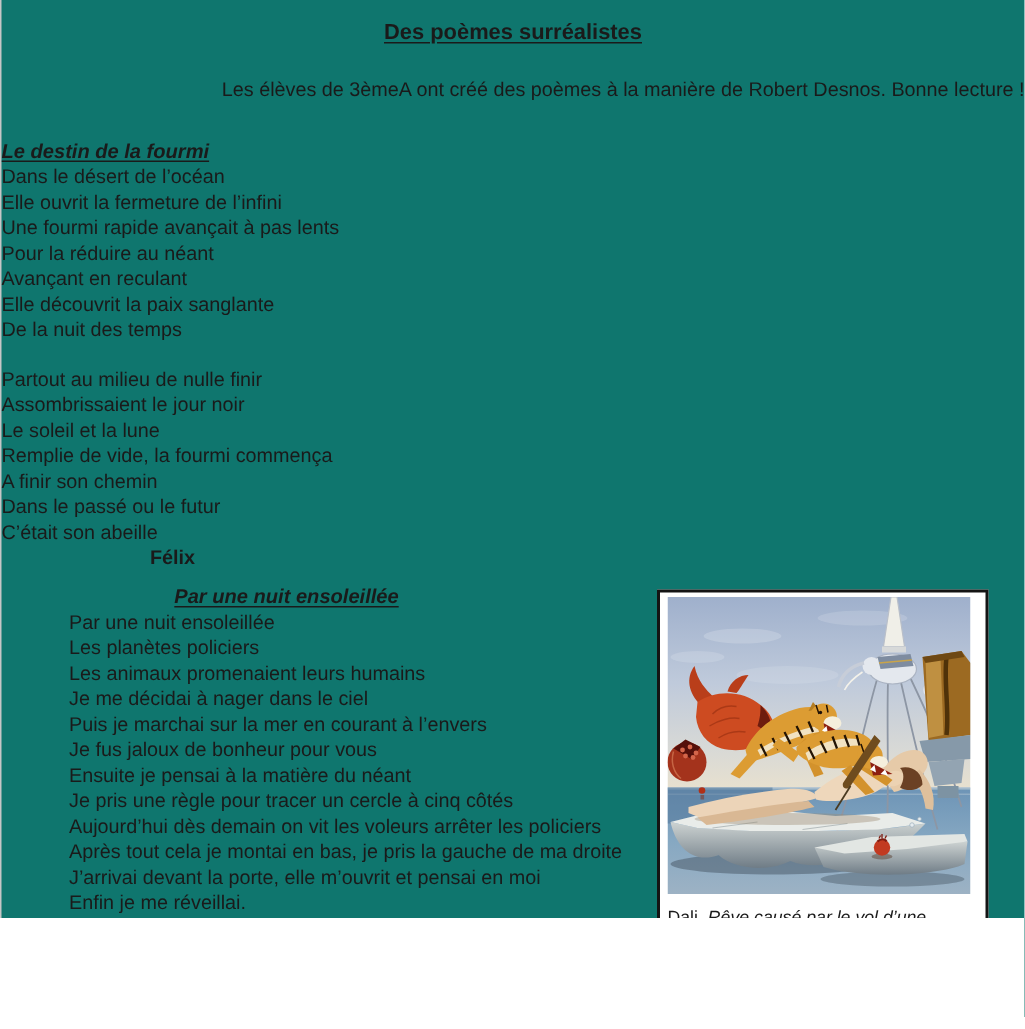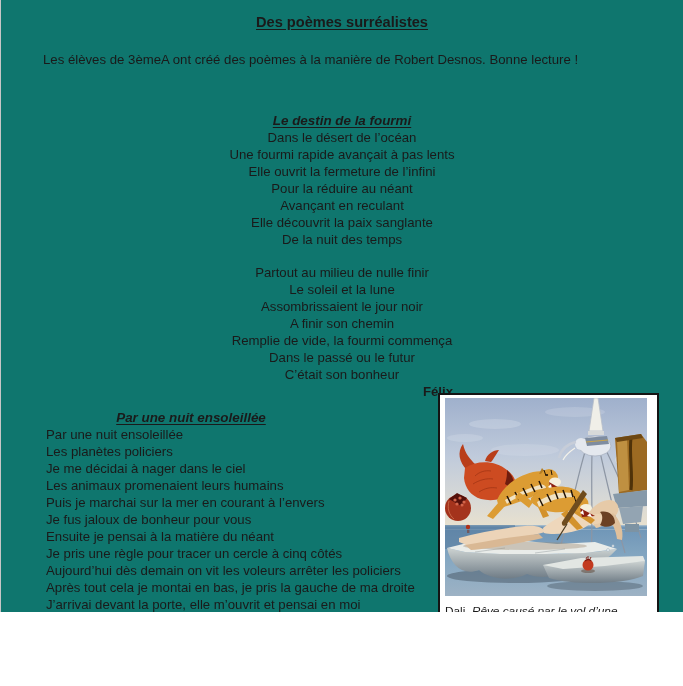--- a/index.html
+++ b/index.html
@@ -20,34 +20,35 @@
     margin-top: 14px;
     text-align: center;
     font-size: 14.6px;
     font-weight: bold;
     text-decoration: underline;
     text-underline-offset: 2px;
   }
   .intro {
     margin: 20px 0 0 42px;
     white-space: nowrap;
-  }
-  .poem-centered { margin-top: 44px; text-align: center; }
+    text-align: right;
+  }
+  .poem-centered { margin-top: 24px; }
   .poem-title {
     font-size: 13.4px;
     font-weight: bold;
     font-style: italic;
     text-decoration: underline;
     text-underline-offset: 2px;
     line-height: 17px;
   }
   .line { white-space: nowrap; }
   .stanza-gap { height: 16px; }
   .sig { font-weight: bold; }
-  .sig-felix span { position: relative; left: 82px; padding-left: 28px; }
+  .sig-felix span { position: relative; left: 71px; padding-left: 28px; }
   .poem-left { margin: 9px 0 0 45px; text-align: left; }
   .poem-left .poem-title { display: block; width: 290px; text-align: center; }
   .sig-saphir { margin-top: 13px; padding-left: 238px; }
   .dali-figure {
     position: absolute;
     left: 437px;
     top: 393px;
     width: 221px;
     height: 263px;
     border: 2px solid #141414;
@@ -70,47 +71,47 @@
 <div class="page">
 
   <h1 class="doc-title">Des poèmes surréalistes</h1>
 
   <p class="intro">Les élèves de 3èmeA ont créé des poèmes à la manière de Robert Desnos. Bonne lecture !</p>
 
   <section class="poem-centered">
     <div class="poem-title">Le destin de la fourmi</div>
     <div>
       <div class="line">Dans le désert de l’océan</div>
+      <div class="line">Elle ouvrit la fermeture de l’infini</div>
       <div class="line">Une fourmi rapide avançait à pas lents</div>
-      <div class="line">Elle ouvrit la fermeture de l’infini</div>
       <div class="line">Pour la réduire au néant</div>
       <div class="line">Avançant en reculant</div>
       <div class="line">Elle découvrit la paix sanglante</div>
       <div class="line">De la nuit des temps</div>
     </div>
     <div class="stanza-gap"></div>
     <div>
       <div class="line">Partout au milieu de nulle finir</div>
+      <div class="line">Assombrissaient le jour noir</div>
       <div class="line">Le soleil et la lune</div>
-      <div class="line">Assombrissaient le jour noir</div>
+      <div class="line">Remplie de vide, la fourmi commença</div>
       <div class="line">A finir son chemin</div>
-      <div class="line">Remplie de vide, la fourmi commença</div>
       <div class="line">Dans le passé ou le futur</div>
-      <div class="line">C’était son bonheur</div>
+      <div class="line">C’était son abeille</div>
     </div>
     <div class="sig sig-felix"><span>Félix</span></div>
   </section>
 
   <section class="poem-left">
     <div class="poem-title">Par une nuit ensoleillée</div>
     <div>
       <div class="line">Par une nuit ensoleillée</div>
       <div class="line">Les planètes policiers</div>
+      <div class="line">Les animaux promenaient leurs humains</div>
       <div class="line">Je me décidai à nager dans le ciel</div>
-      <div class="line">Les animaux promenaient leurs humains</div>
       <div class="line">Puis je marchai sur la mer en courant à l’envers</div>
       <div class="line">Je fus jaloux de bonheur pour vous</div>
       <div class="line">Ensuite je pensai à la matière du néant</div>
       <div class="line">Je pris une règle pour tracer un cercle à cinq côtés</div>
       <div class="line">Aujourd’hui dès demain on vit les voleurs arrêter les policiers</div>
       <div class="line">Après tout cela je montai en bas, je pris la gauche de ma droite</div>
       <div class="line">J’arrivai devant la porte, elle m’ouvrit et pensai en moi</div>
       <div class="line">Enfin je me réveillai.</div>
     </div>
     <div class="sig sig-saphir">Saphir</div>

